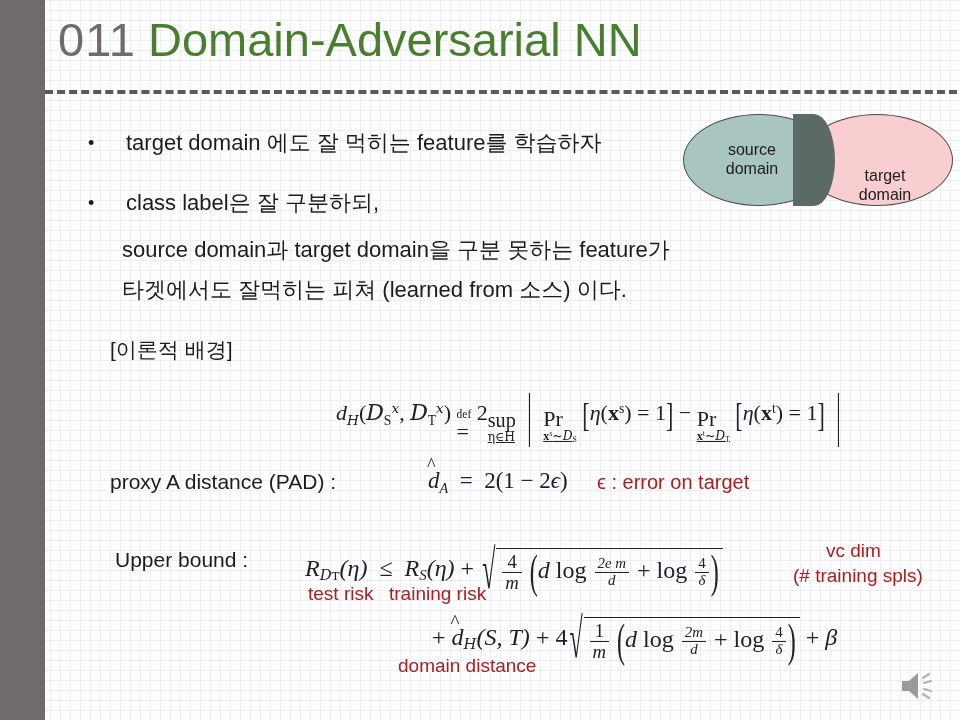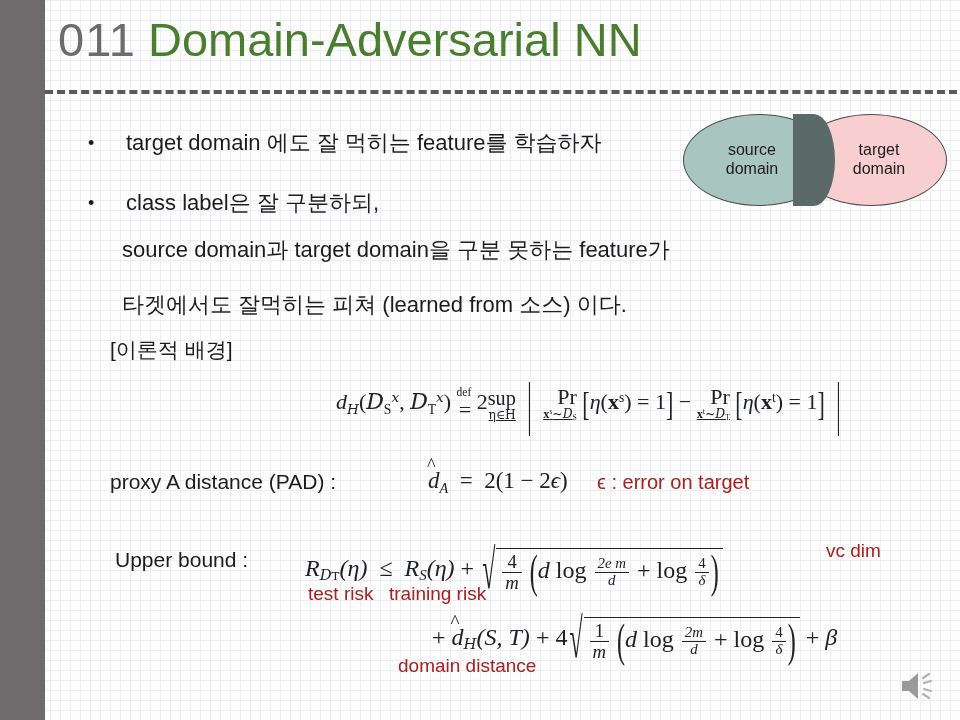--- a/index.html
+++ b/index.html
@@ -74,21 +74,21 @@
     vertical-align: middle;
   }
   .bullet-txt {
     display: inline-block;
     vertical-align: middle;
     padding-left: 16px;
   }
   #b1 { left: 88px; top: 128px; }
   #b2 { left: 88px; top: 188px; }
   #b2l2 { left: 122px; top: 235px; }
-  #b2l3 { left: 122px; top: 290px; }
+  #b2l3 { left: 122px; top: 275px; }
 
   
   #venn {
     position: absolute;
     left: 683px; top: 114px;
     width: 262px; height: 92px;
   }
   .ellipse {
     position: absolute;
     top: 0;
@@ -102,22 +102,23 @@
     text-align: center;
     font-size: 16px;
     line-height: 1.18;
     color: #1c1c1c;
   }
   #ell-source {
     left: 0;
     background: #a9c5bf;
   }
   #ell-target {
-    left: 112px;
+    left: 118px;
     background: #f9ced0;
+    align-items: flex-end;
   }
   #ell-overlap {
     position: absolute;
     left: 110px; top: 0;
     width: 42px; height: 92px;
     background: #5c6a67;
     
     border-radius: 0 50% 50% 0 / 0 50% 50% 0;
     pointer-events: none;
   }
@@ -155,23 +156,24 @@
   .mi { font-style: italic; }
   .cal { font-family: "DejaVu Serif", serif; font-style: italic; }
   .sub { font-size: 0.62em; vertical-align: -0.32em; }
   .sup { font-size: 0.62em; vertical-align: 0.52em; }
   .op  { font-style: normal; }
 
   
   #f-distance { left: 336px; top: 386px; font-size: 22px; }
   .stack {
     display: inline-block;
-    text-align: right;
+    text-align: left;
     vertical-align: middle;
     line-height: 1.02;
+    margin-top: 22px;
   }
   .stack .top { display: block; font-size: 0.52em; font-style: normal; }
   .stack .bot { display: block; font-size: 0.56em; font-style: normal; text-decoration: underline; }
   .bigbar {
     display: inline-block;
     font-size: 1.0em;
     transform: scaleY(2.7);
     margin: 0 6px;
     vertical-align: middle;
     color: #202028;
@@ -346,20 +348,21 @@
           <span class="num">4</span>
           <span class="den mi">δ</span>
         </span><span class="paren-big op">)</span>
       </span>
     </span>
   </div>
 
   <div class="note-red" id="note-test">test risk</div>
   <div class="note-red" id="note-train">training risk</div>
   <div class="note-red" id="note-vc">vc dim</div>
+  <div class="note-red" id="note-spls">(# training spls)</div>
 
   <div class="math" id="f-ub2">
     <span class="op">+</span>
     <span class="mi" style="position:relative"><span>d</span><span style="position:absolute;left:-1px;top:-13px;font-size:0.8em;font-style:normal">^</span></span><span class="cal sub">H</span><span class="mi">(S, T)</span>
     <span class="op">+</span>
     <span class="op">4</span><span class="sqrt">
       <span class="radical">√</span><span class="rad-body">
         <span class="frac">
           <span class="num">1</span>
           <span class="den mi">m</span>

